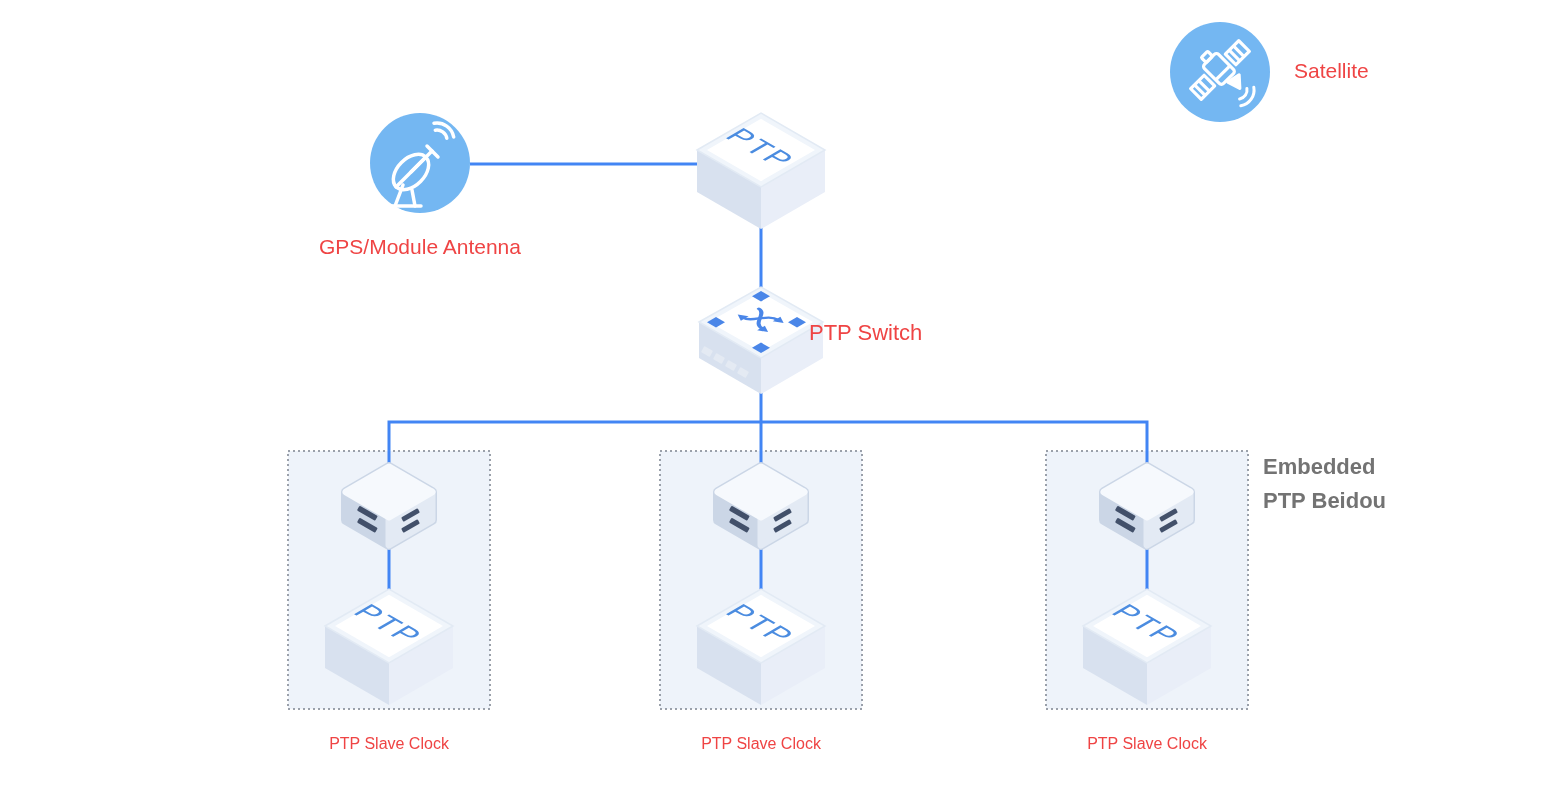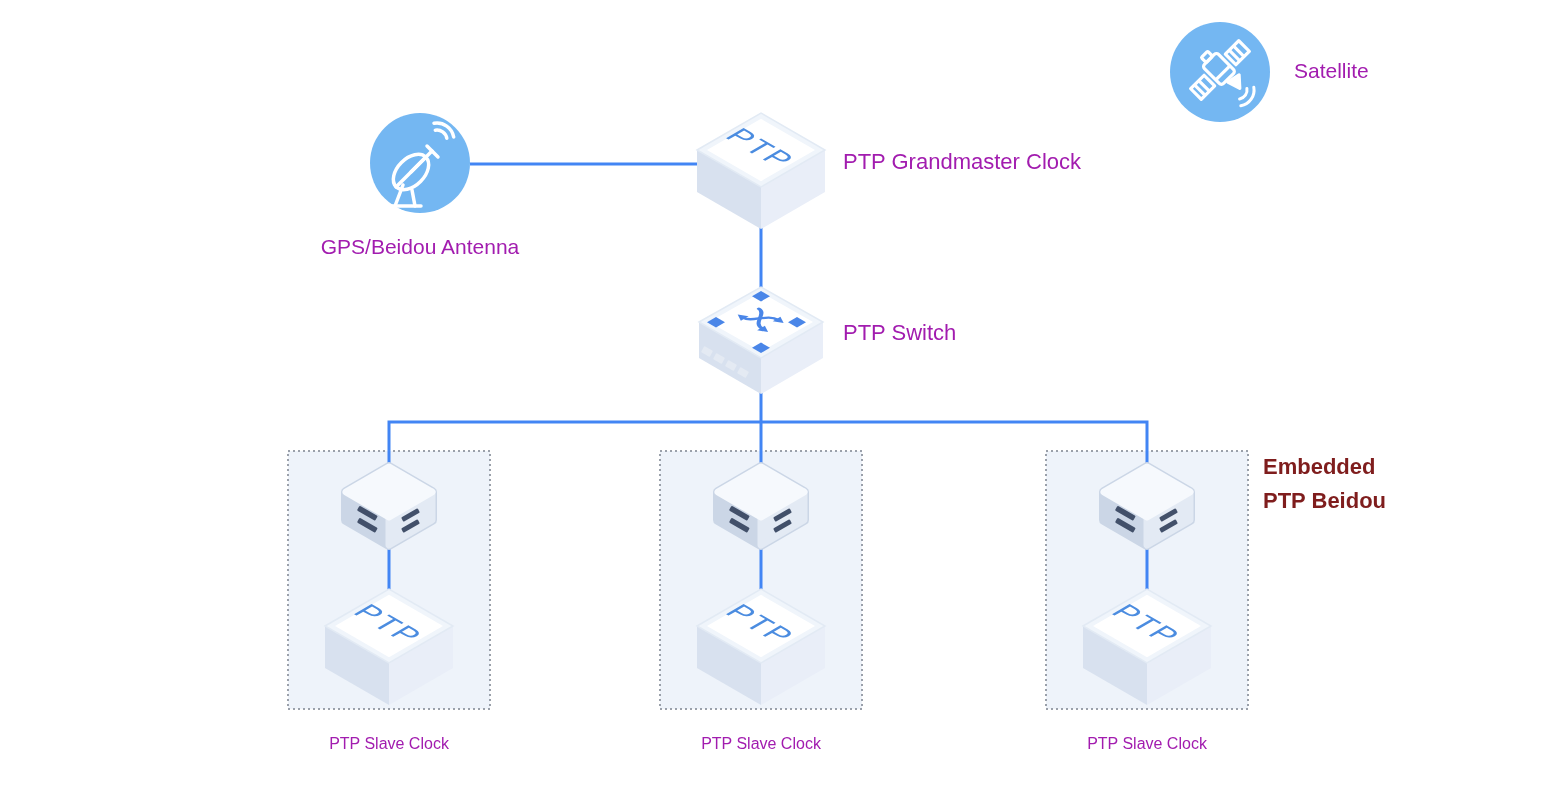--- a/index.html
+++ b/index.html
@@ -6,27 +6,27 @@
   #stage{
     position:relative;
     width:1560px;height:798px;
     background:#ffffff;
     font-family:"Liberation Sans", sans-serif;
     overflow:hidden;
   }
   #diagram-svg{position:absolute;left:0;top:0;width:1560px;height:798px;}
   .lbl{
     position:absolute;
-    color:#a21caf;
+    color:#ef4444;
     white-space:nowrap;
     font-size:21px;
   }
   .lbl-lg{font-size:22px;}
   .lbl-center{transform:translateX(-50%);}
-  .lbl-bold{font-weight:bold;color:#7f1d1d;line-height:34px;font-size:22px;}
+  .lbl-bold{font-weight:bold;color:#737373;line-height:34px;font-size:22px;}
   .slave-lbl{font-size:16px;}
 </style>
 </head>
 <body>
 
 <div id="stage">
 
   <svg id="diagram-svg" viewBox="0 0 1560 798">
     <defs>
 
@@ -155,23 +155,22 @@
       <use href="#isoBox" transform="translate(761 626)"></use>
       <text transform="translate(761 624) scale(1 0.578) rotate(45)" text-anchor="middle" dominant-baseline="central" font-family="Liberation Sans, sans-serif" font-size="36" letter-spacing="3" fill="#4b8ce0">PTP</text>
     </g>
     <g>
       <use href="#isoBox" transform="translate(1147 626)"></use>
       <text transform="translate(1147 624) scale(1 0.578) rotate(45)" text-anchor="middle" dominant-baseline="central" font-family="Liberation Sans, sans-serif" font-size="36" letter-spacing="3" fill="#4b8ce0">PTP</text>
     </g>
   </svg>
 
   <div class="lbl" style="left:1294px;top:59px;">Satellite</div>
-  <div class="lbl lbl-center" style="left:420px;top:235px;">GPS/Beidou Antenna</div>
-  <div class="lbl lbl-lg" style="left:843px;top:149px;">PTP Grandmaster Clock</div>
-  <div class="lbl lbl-lg" style="left:843px;top:320px;">PTP Switch</div>
+  <div class="lbl lbl-center" style="left:420px;top:235px;">GPS/Module Antenna</div>
+  <div class="lbl lbl-lg" style="left:809px;top:320px;">PTP Switch</div>
 
   <div class="lbl lbl-bold" style="left:1263px;top:450px;">
     <div>Embedded</div>
     <div>PTP Beidou</div>
   </div>
 
   <div class="lbl lbl-center slave-lbl" style="left:389px;top:735px;">PTP Slave Clock</div>
   <div class="lbl lbl-center slave-lbl" style="left:761px;top:735px;">PTP Slave Clock</div>
   <div class="lbl lbl-center slave-lbl" style="left:1147px;top:735px;">PTP Slave Clock</div>
 

